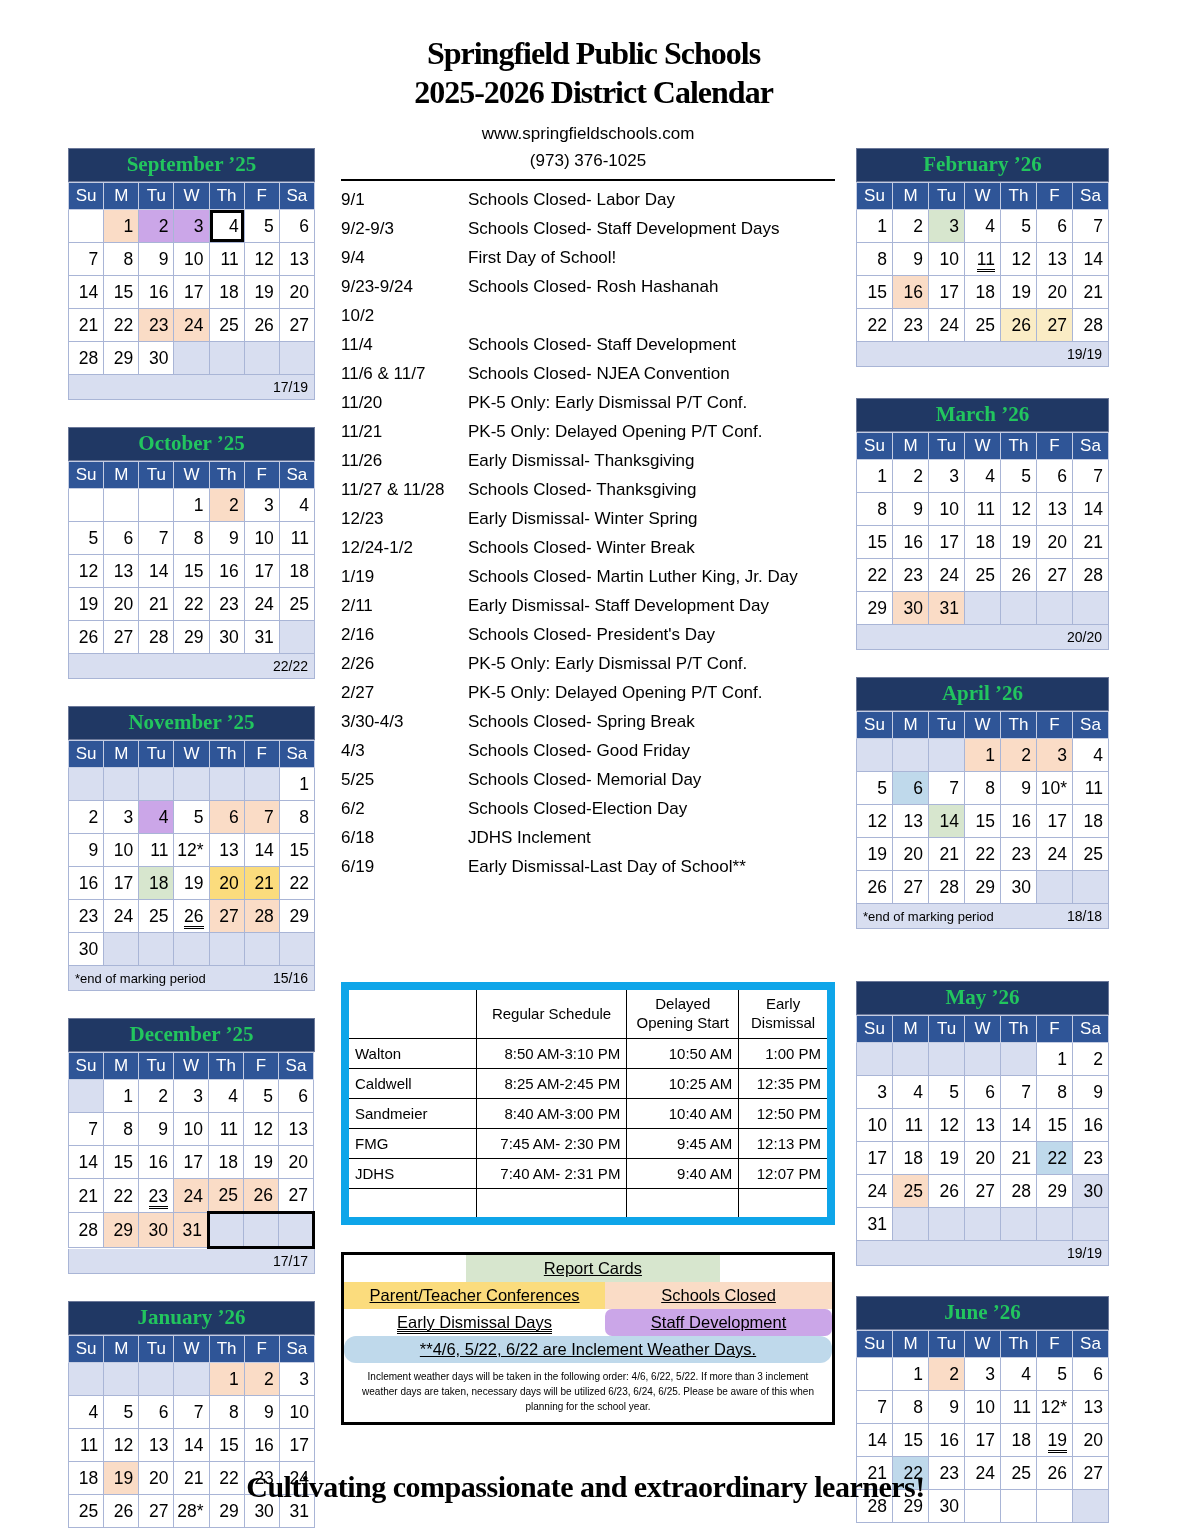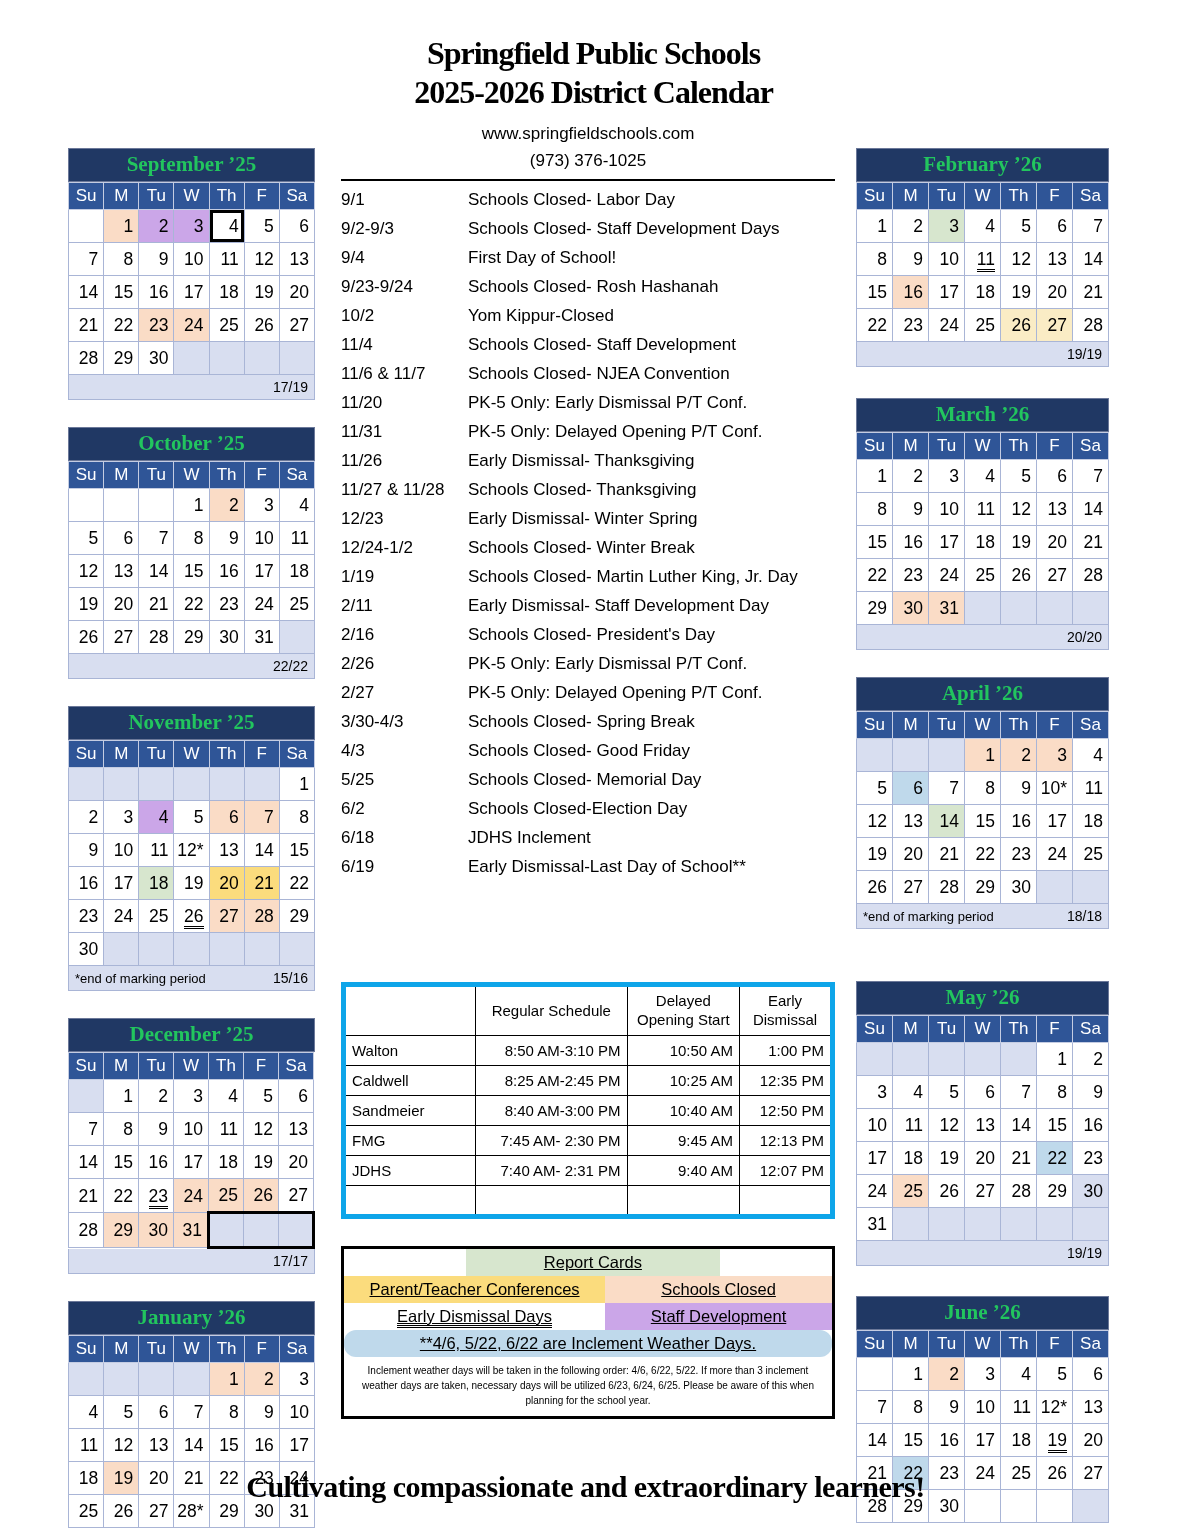--- a/index.html
+++ b/index.html
@@ -56,37 +56,37 @@
   
   .contact{ text-align:center;font-size:17px;line-height:27px;padding-top:2px;}
   .rule{border:none;border-top:2px solid #000;margin:5px 0 4px 0;}
   .events{margin-top:2px;}
   .event-row{display:flex;font-size:17px;line-height:29px;}
   .event-date{width:127px;flex:none;}
   .event-desc{flex:1;}
   
   table.bell{
     border-collapse:collapse;width:100%;margin-top:101px;
-    border:5px solid #0ea5e9;font-size:15px;
+    border:8px solid #0ea5e9;font-size:15px;
   }
   .bell th{border:1px solid #000;font-weight:normal;padding:5px 4px;height:38px;text-align:center;line-height:1.25;}
   .bell td{border:1px solid #000;padding:6px 6px;}
   .bell td.school{text-align:left;}
   .bell td.time{text-align:right;}
   .bell tr.spacer td{height:16px;}
   .bell col.c1{width:27%;} .bell col.c2{width:31%;} .bell col.c3{width:23%;} .bell col.c4{width:19%;}
   
   .legend{border:3px solid #000;margin-top:27px;font-size:16.5px;}
   .lg-row{display:flex;text-decoration:underline;}
   .lg-cell{padding:4px 0;text-align:center;}
   .lg-sp1{width:25%;} .lg-report{width:52%;background:var(--report);} .lg-sp2{flex:1;}
   .lg-conf{width:53.5%;background:var(--conf);}
   .lg-closed{flex:1;background:var(--closed);}
   .lg-early{width:53.5%;}
-  .lg-staffdev{flex:1;background:var(--staff);}
+  .lg-staffdev{flex:1;background:var(--staff);border-radius:7px;}
   .lg-inclement{width:100%;background:var(--inclement);border-radius:12px;}
   .lg-note{padding:6px 10px 8px 10px;font-size:10px;text-align:center;line-height:1.5;}
   .slogan{
     position:absolute;left:0;right:16px;top:1470px;text-align:center;
     font-family:"Liberation Serif",serif;font-weight:bold;font-size:30px;letter-spacing:-0.5px;
   }
 </style>
 </head>
 <body>
 
@@ -458,36 +458,35 @@
         <div class="event-row">
           <span class="event-date">9/4</span>
           <span class="event-desc">First Day of School!</span>
         </div>
         <div class="event-row">
           <span class="event-date">9/23-9/24</span>
           <span class="event-desc">Schools Closed- Rosh Hashanah</span>
         </div>
         <div class="event-row">
           <span class="event-date">10/2</span>
-          <span class="event-desc">Yom Kippur-Closed</span>
         </div>
         <div class="event-row">
           <span class="event-date">11/4</span>
           <span class="event-desc">Schools Closed- Staff Development</span>
         </div>
         <div class="event-row">
           <span class="event-date">11/6 &amp; 11/7</span>
           <span class="event-desc">Schools Closed- NJEA Convention</span>
         </div>
         <div class="event-row">
           <span class="event-date">11/20</span>
           <span class="event-desc">PK-5 Only: Early Dismissal P/T Conf.</span>
         </div>
         <div class="event-row">
-          <span class="event-date">11/31</span>
+          <span class="event-date">11/21</span>
           <span class="event-desc">PK-5 Only: Delayed Opening P/T Conf.</span>
         </div>
         <div class="event-row">
           <span class="event-date">11/26</span>
           <span class="event-desc">Early Dismissal- Thanksgiving</span>
         </div>
         <div class="event-row">
           <span class="event-date">11/27 &amp; 11/28</span>
           <span class="event-desc">Schools Closed- Thanksgiving</span>
         </div>

